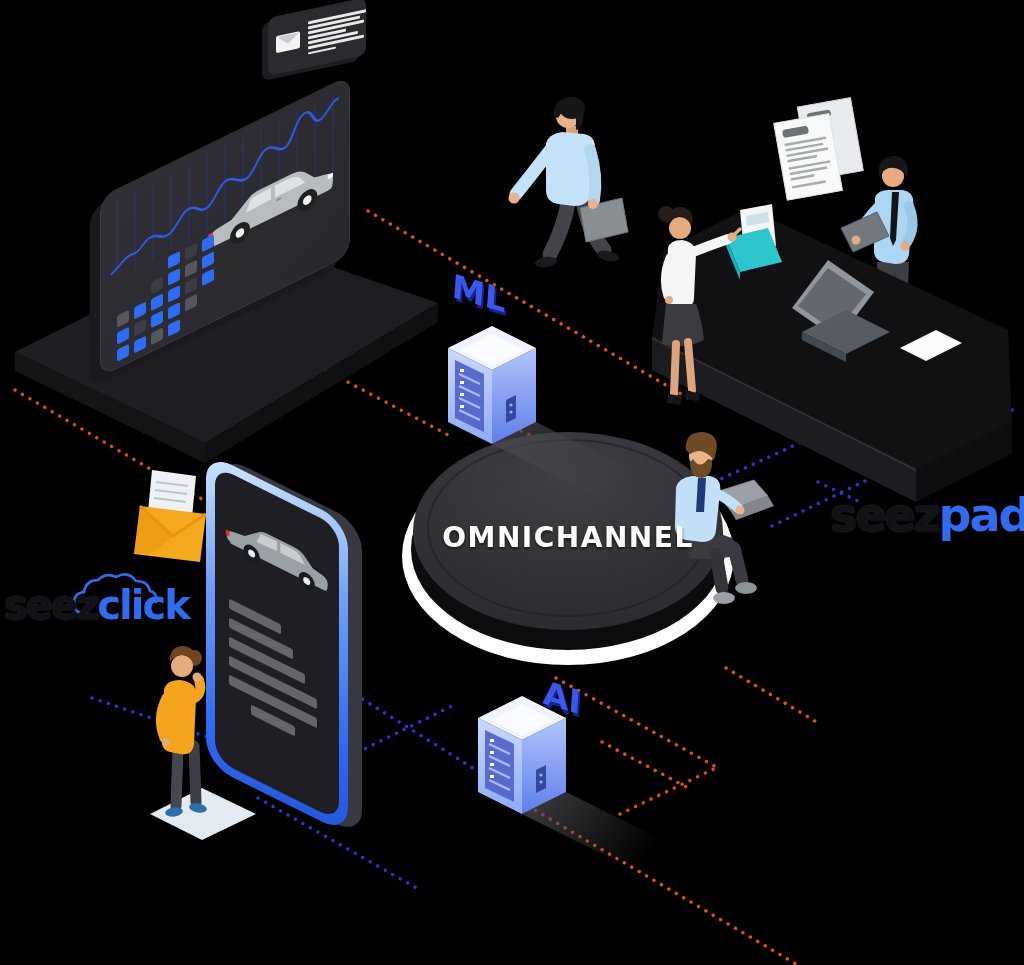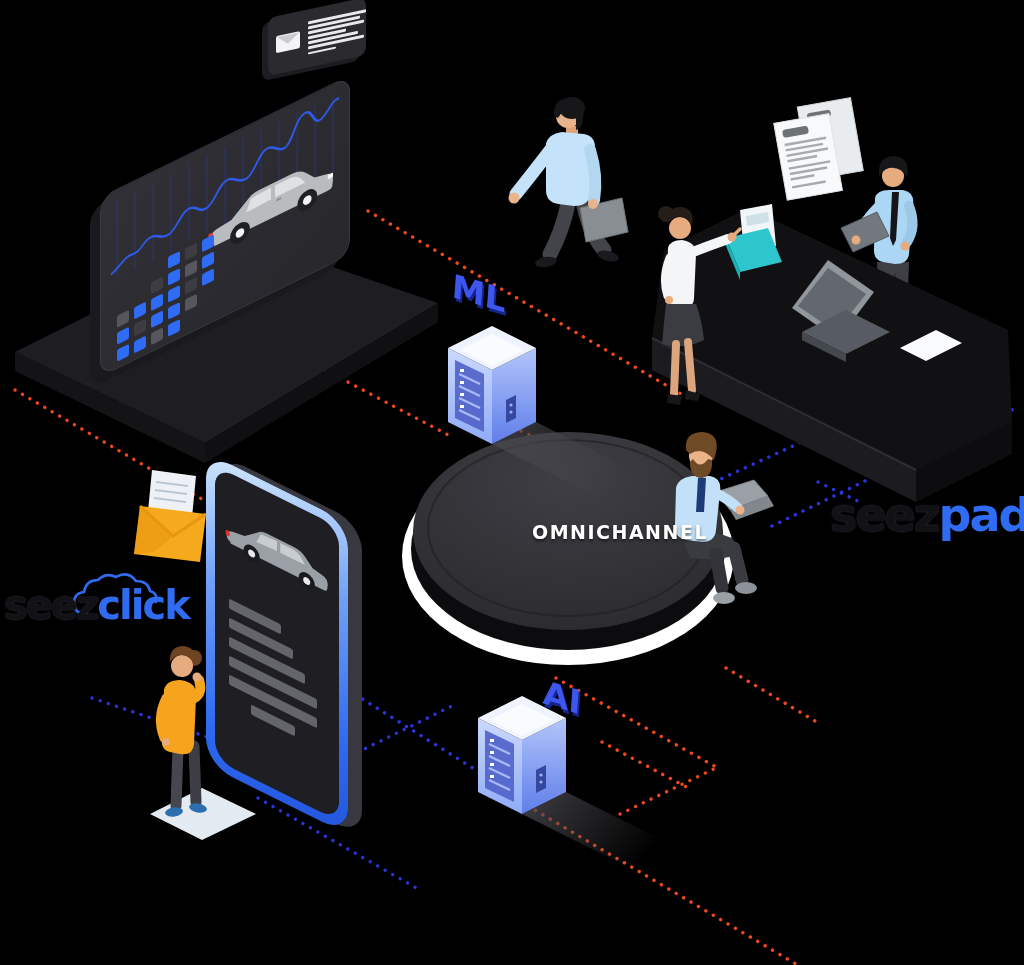--- a/index.html
+++ b/index.html
@@ -40,22 +40,22 @@
   .srv-label{position:absolute;z-index:6;font-weight:bold;font-size:33px;color:#3d56ee;
     transform:skewY(16deg) skewX(-4deg);text-shadow:2px 3px 0 #16248f;letter-spacing:0;}
   #ml-label{left:452px;top:274px;}
   #ai-label{left:543px;top:678px;}
   .logo{position:absolute;z-index:6;font-weight:bold;letter-spacing:-2px;white-space:nowrap;}
   #seezclick{left:4px;top:582px;font-size:40px;}
   #seezpad{left:830px;top:488px;font-size:46px;}
   .logo-dark{color:#121216;text-shadow:0 0 2px #3f3f48;}
   .logo-blue{color:#2f6cf2;}
   #cloud{position:absolute;left:66px;top:-12px;z-index:-1;}
-  #omni-label{position:absolute;left:428px;top:521px;width:280px;text-align:right;z-index:6;
-    font-size:19px;font-weight:bold;letter-spacing:1.5px;color:#fff;
+  #omni-label{position:absolute;left:428px;top:521px;width:280px;text-align:center;z-index:6;
+    font-size:28px;font-weight:bold;letter-spacing:1.5px;color:#fff;
     text-shadow:0 2px 3px rgba(0,0,0,.55);}
   
   #woman-yellow{position:absolute;left:138px;top:628px;z-index:7;}
 </style>
 </head>
 <body>
 
 <div id="stage">
 
   <svg id="scene" width="1024" height="965" viewBox="0 0 1024 965">

